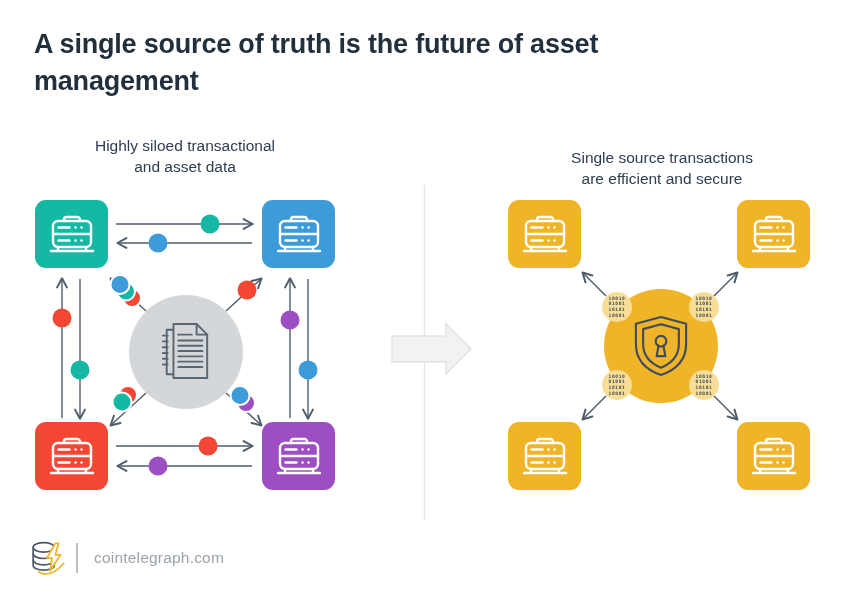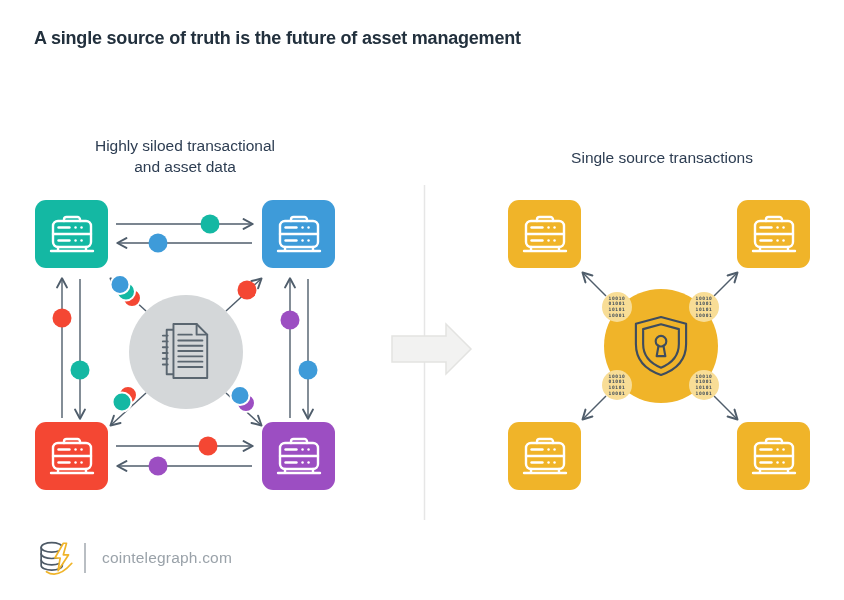--- a/index.html
+++ b/index.html
@@ -1,18 +1,18 @@
 <!DOCTYPE html>
 <html><head>
 <meta charset="utf-8">
 <style>
   html,body{margin:0;padding:0;background:#ffffff;}
   .stage{position:relative;width:844px;height:600px;background:#ffffff;overflow:hidden;
          font-family:"Liberation Sans",sans-serif;}
-  .title{position:absolute;left:34px;top:26px;width:615px;font-size:18px;line-height:1.36;
+  .title{position:absolute;left:34px;top:26px;width:615px;font-size:27px;line-height:1.36;
          font-weight:bold;color:#22303d;letter-spacing:-0.2px;}
   .panel-heading{position:absolute;top:135px;width:300px;text-align:center;font-size:15.5px;
          line-height:21px;font-weight:normal;color:#2d3d52;}
   .panel-heading.left{left:35px;}
   .panel-heading.right{left:512px;margin-top:12px;}
   .node-box{position:absolute;width:73px;height:68px;border-radius:11px;
          display:flex;align-items:center;justify-content:center;}
   .teal-bg{background:#14b8a3;}
   .blue-bg{background:#3e9bd9;}
   .red-bg{background:#f44733;}
@@ -20,21 +20,21 @@
   .gold-bg{background:#f0b429;}
   .big-circle{position:absolute;width:114px;height:114px;border-radius:50%;
          display:flex;align-items:center;justify-content:center;}
   .gray-circle{background:#d4d7d9;left:129px;top:295px;}
   .gold-circle{background:#f0b429;left:604px;top:289px;}
   .mini-coin{position:absolute;width:30px;height:30px;border-radius:50%;background:#f8dd96;
          display:flex;flex-direction:column;align-items:center;justify-content:center;}
   .mini-coin .b-row{font-family:"DejaVu Sans Mono",monospace;font-size:4.6px;line-height:5.6px;
          font-weight:bold;color:#3c4a5a;letter-spacing:0.6px;}
   .connectors{position:absolute;left:0;top:0;pointer-events:none;}
-  .footer{position:absolute;left:38px;top:539px;height:38px;display:flex;align-items:center;}
+  .footer{position:absolute;left:30px;top:539px;height:38px;display:flex;align-items:center;}
   .footer .logo-divider{width:2px;height:30px;background:#b9bec3;margin:0 16px 0 8px;}
   .footer .brand{font-size:15.5px;color:#9aa2a9;letter-spacing:0.2px;}
 </style>
 </head>
 <body>
 
 <svg width="0" height="0" style="position:absolute">
   <defs>
     <g id="srv" fill="none" stroke="#ffffff" stroke-width="2.4" stroke-linecap="round" stroke-linejoin="round">
       <path d="M15,7 V5.5 a2.5,2.5 0 0 1 2.5,-2.5 h11 a2.5,2.5 0 0 1 2.5,2.5 V7"></path>
@@ -59,20 +59,21 @@
 <div class="stage">
 
   <div class="title">A single source of truth is the future of asset management</div>
 
   <div class="panel-heading left">
     <div>Highly siloed transactional</div>
     <div>and asset data</div>
   </div>
   <div class="panel-heading right">
     <div>Single source transactions</div>
+    <div>are efficient and secure</div>
   </div>
 
   <div class="big-circle gray-circle">
     <svg width="54" height="60" viewBox="0 0 56 62" fill="none" stroke="#5a6670" stroke-width="2" stroke-linecap="round" stroke-linejoin="round">
       <rect x="8" y="8" width="28" height="46" fill="#d4d7d9"></rect>
       <path d="M4,14 h5"></path>
         <path d="M4,20 h5"></path>
         <path d="M4,26 h5"></path>
       <path d="M4,32 h5"></path>
         <path d="M4,38 h5"></path>

